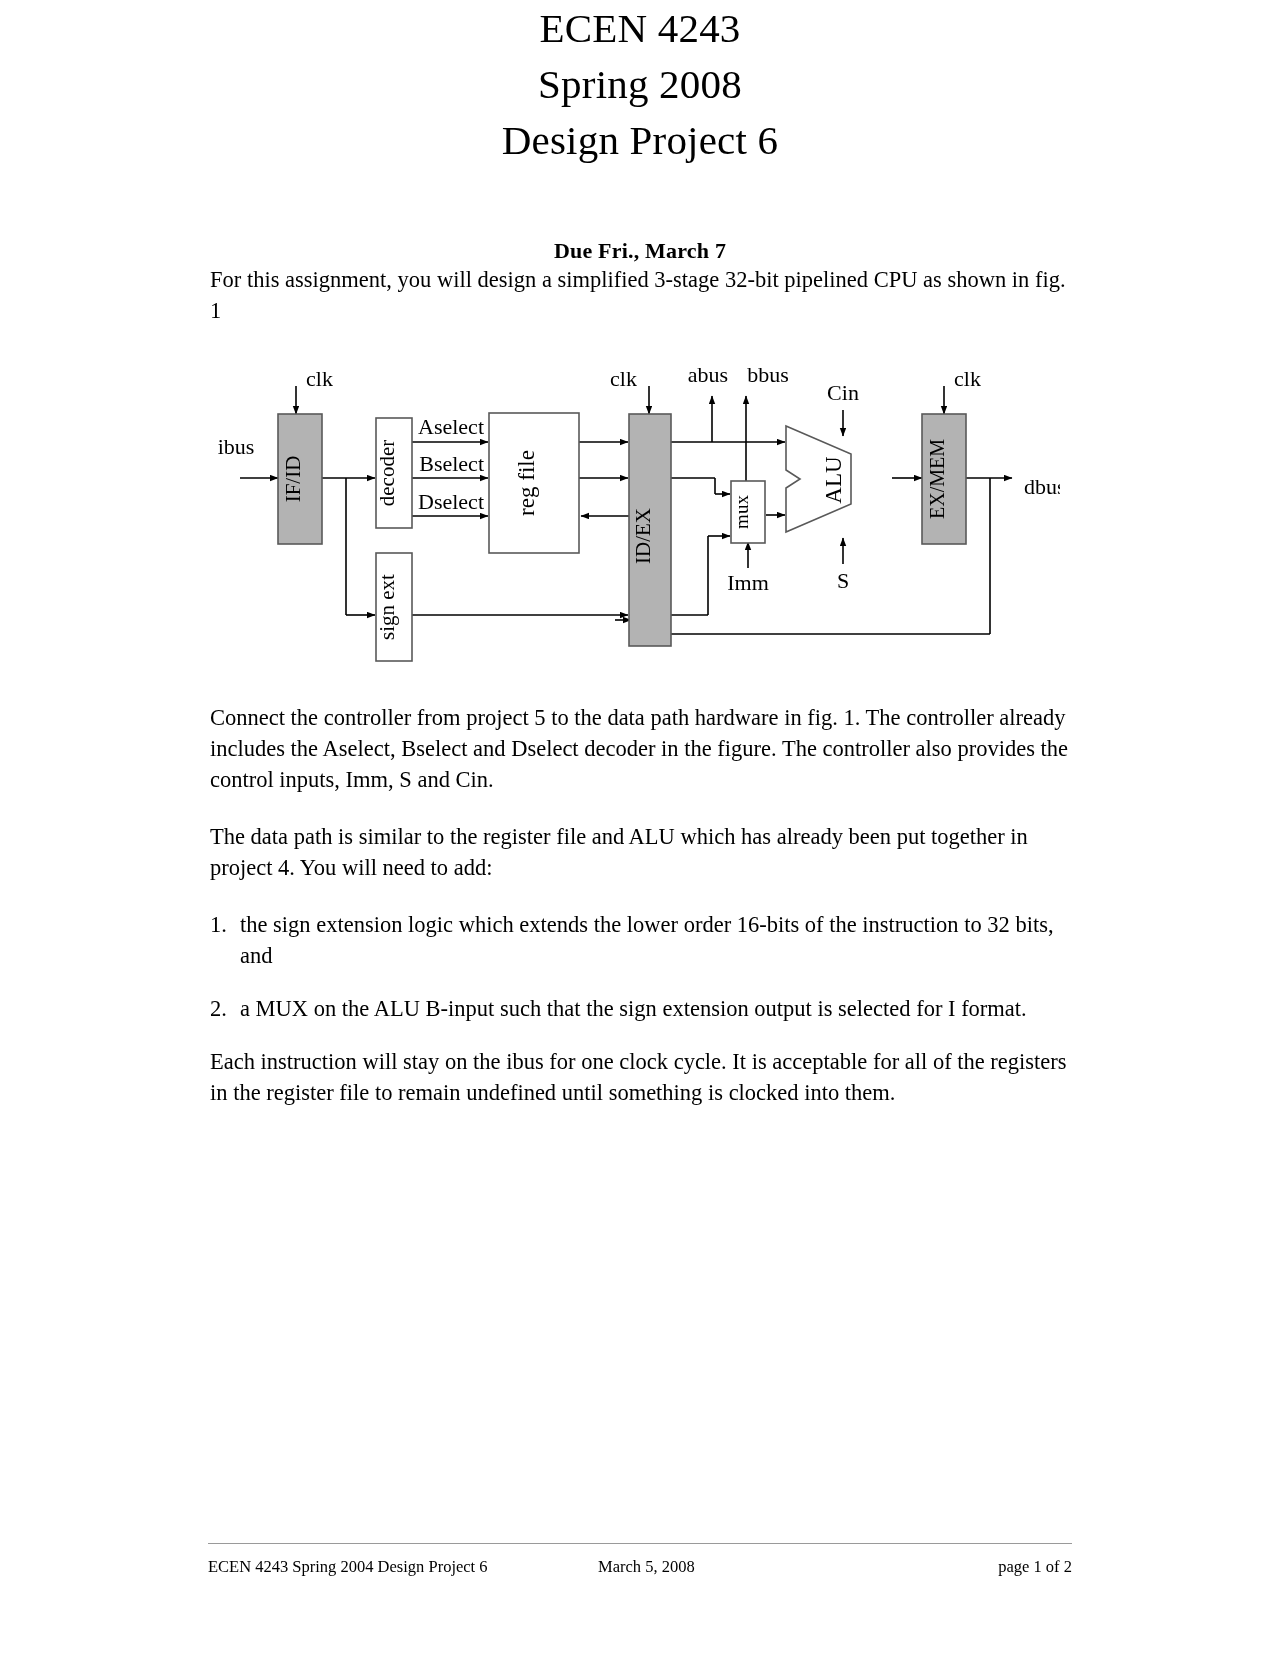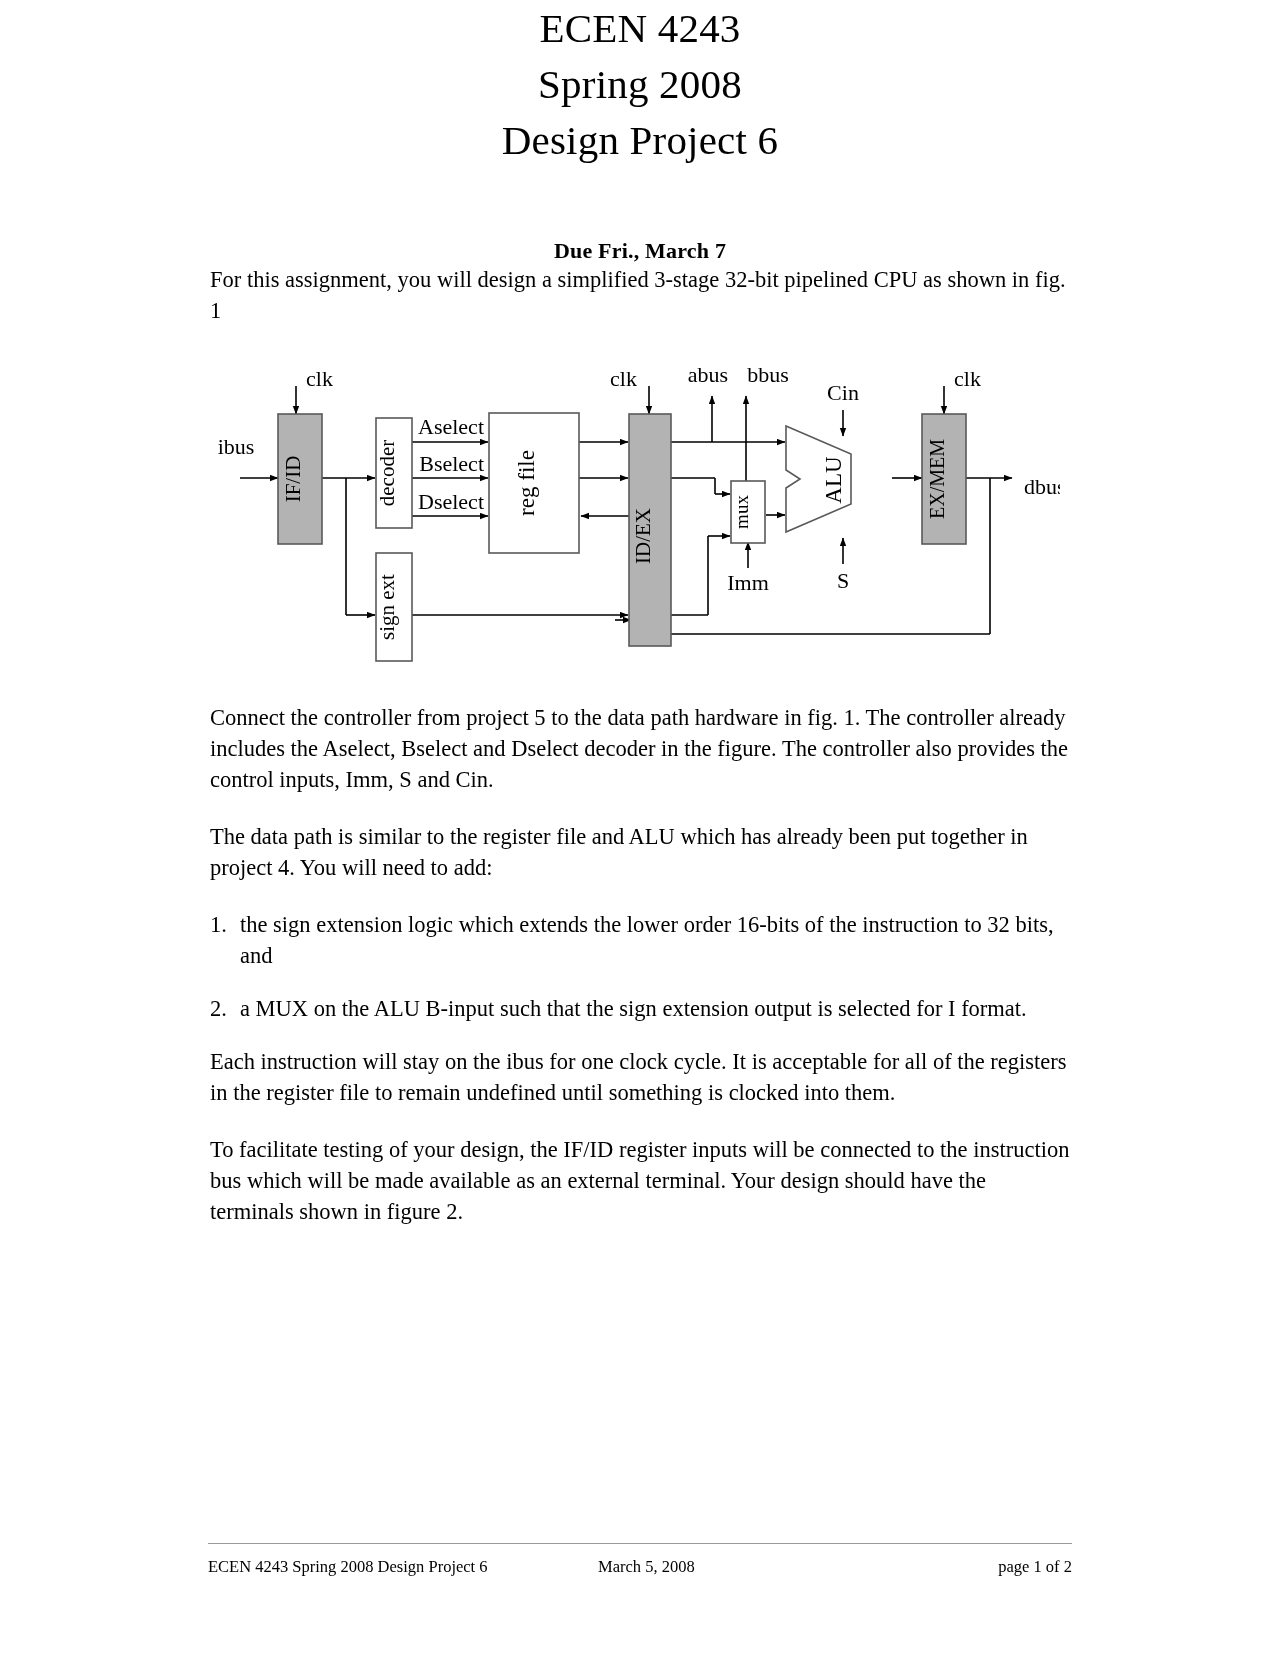--- a/index.html
+++ b/index.html
@@ -221,24 +221,23 @@
   <div class="list-item">
     <span class="list-num">1.</span>
     <span class="list-body">the sign extension logic which extends the lower order 16-bits of the instruction to 32 bits, and</span>
   </div>
   <div class="list-item">
     <span class="list-num">2.</span>
     <span class="list-body">a MUX on the ALU B-input such that the sign extension output is selected for I format.</span>
   </div>
 
   <p class="para">Each instruction will stay on the ibus for one clock cycle.  It is acceptable for all of the registers in the register file to remain undefined until something is clocked into them.</p>
-  <p class="para">To facilitate testing of your design, the IF/ID register inputs will be connected to the instruction bus which will be made available as an external terminal.  Your design should have the terminals shown in figure 2.</p>
 
   <div class="footer">
     <div class="footer-rule"></div>
     <div class="footer-row">
-      <div class="footer-left">ECEN 4243 Spring 2008 Design Project 6</div>
+      <div class="footer-left">ECEN 4243 Spring 2004 Design Project 6</div>
       <div class="footer-center">March 5, 2008</div>
       <div class="footer-right">page 1 of 2</div>
     </div>
   </div>
 
 </div>
 
 </body></html>

